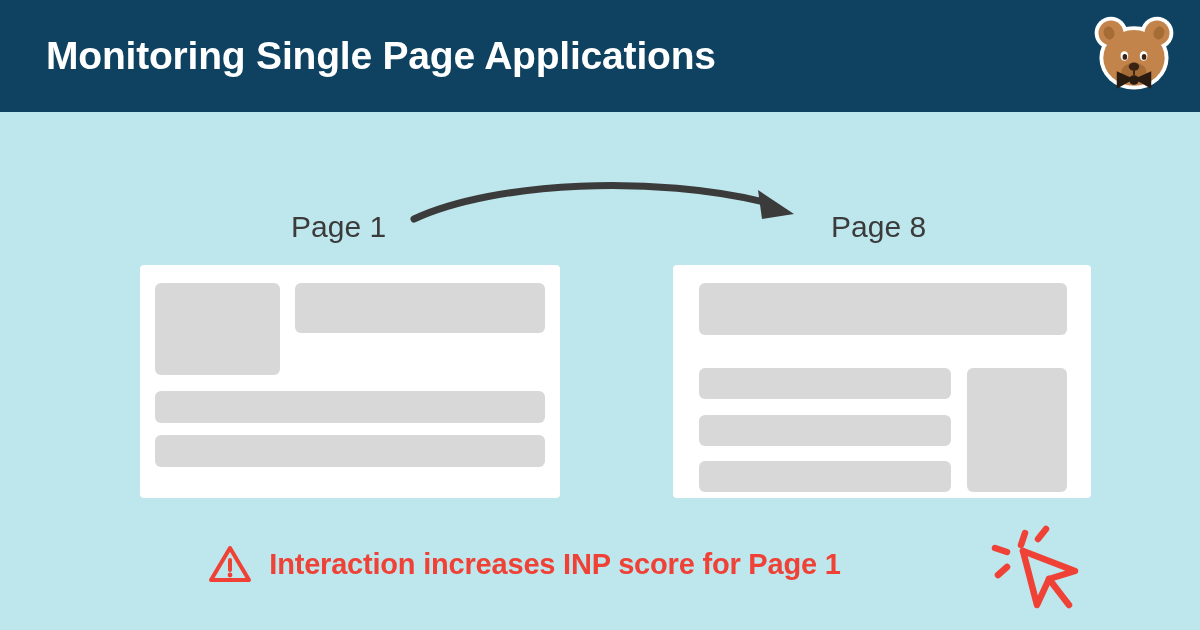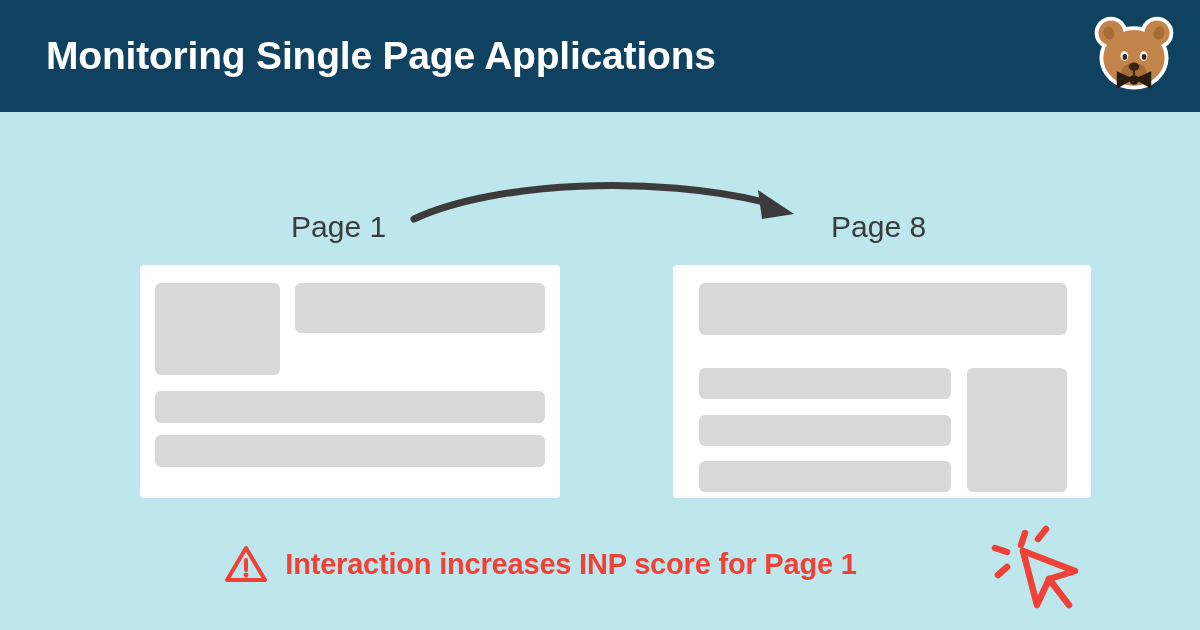--- a/index.html
+++ b/index.html
@@ -133,21 +133,20 @@
   
   .note {
     position: absolute;
     left: 0;
     top: 432px;
     width: 1017px;
     display: flex;
     align-items: center;
     justify-content: center;
     gap: 17px;
-    margin-left: 16px;
   }
   .warn-icon {
     width: 44px;
     height: 40px;
     flex: none;
   }
   .note-text {
     color: #ef4136;
     font-size: 29px;
     font-weight: bold;

